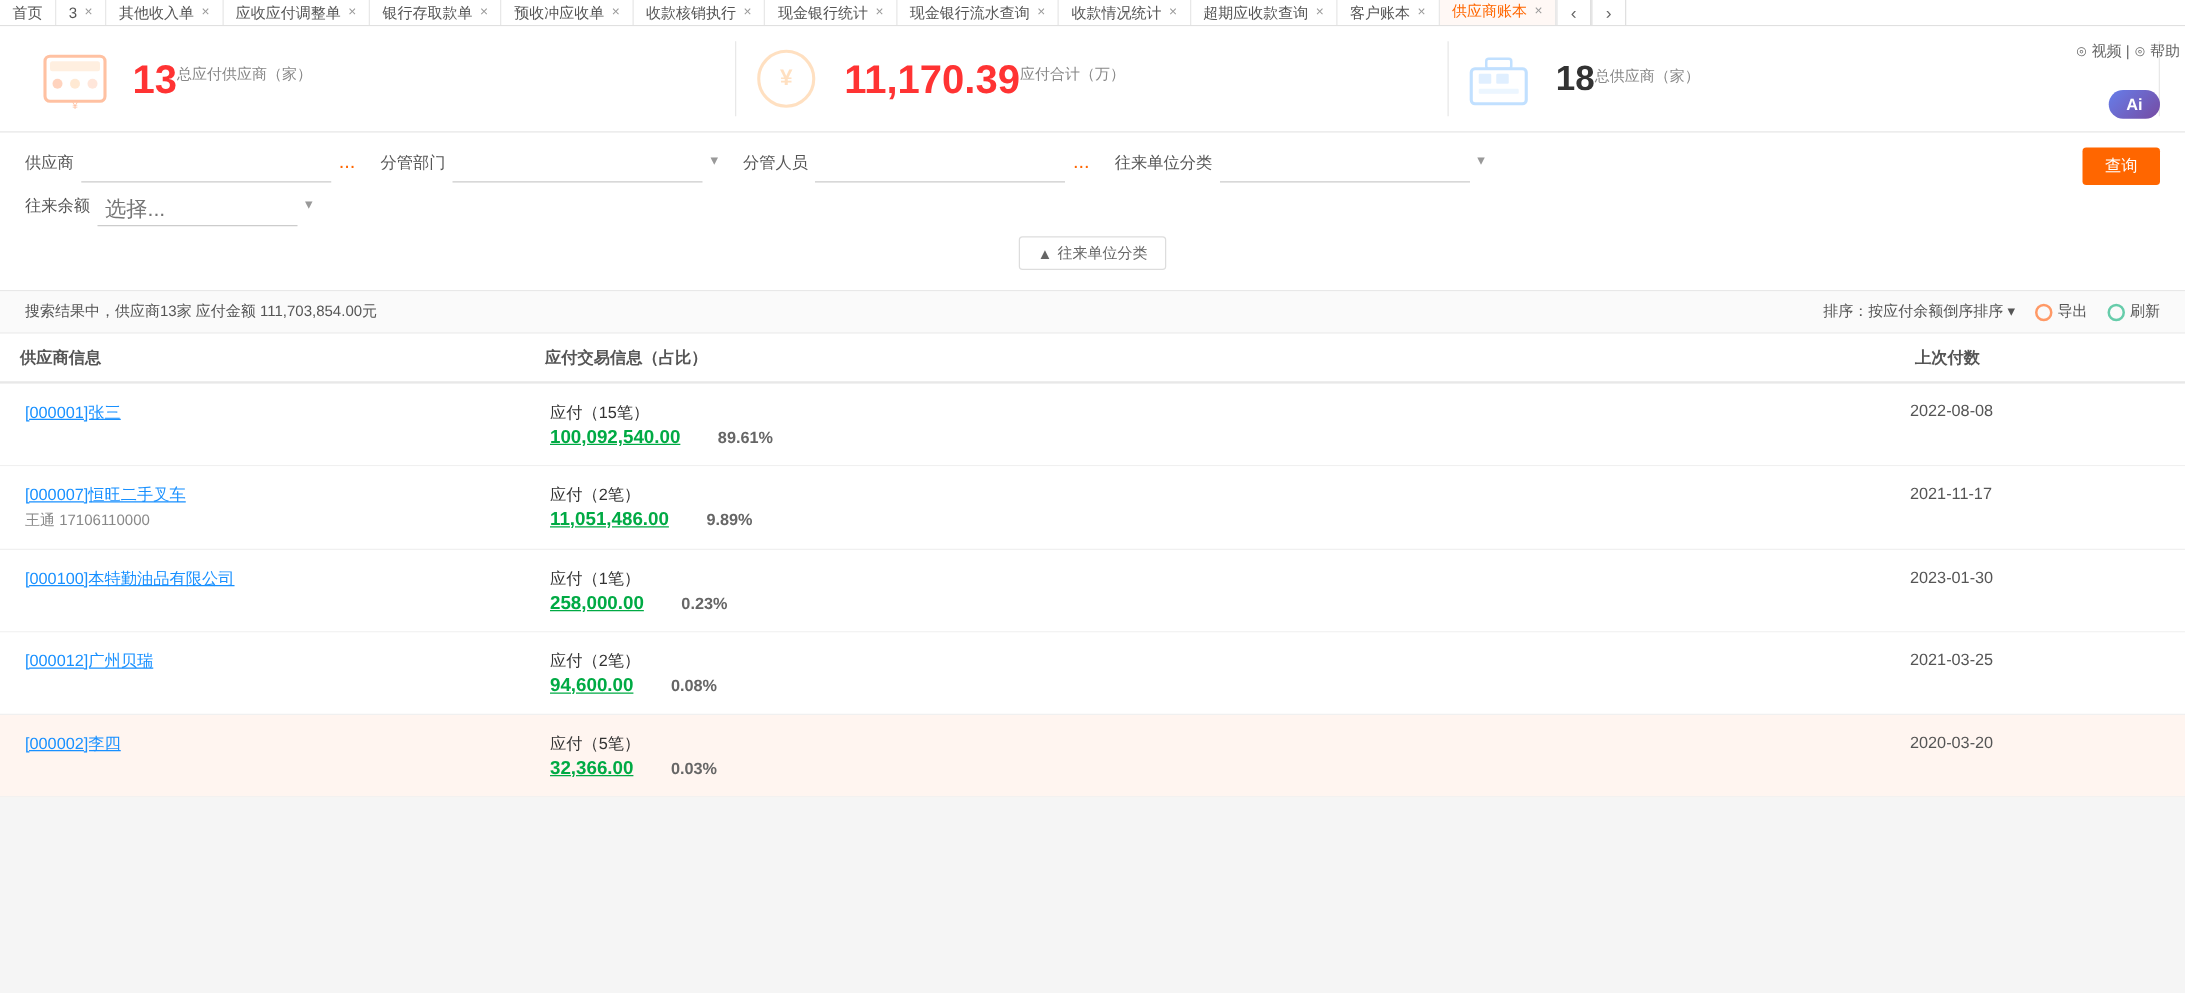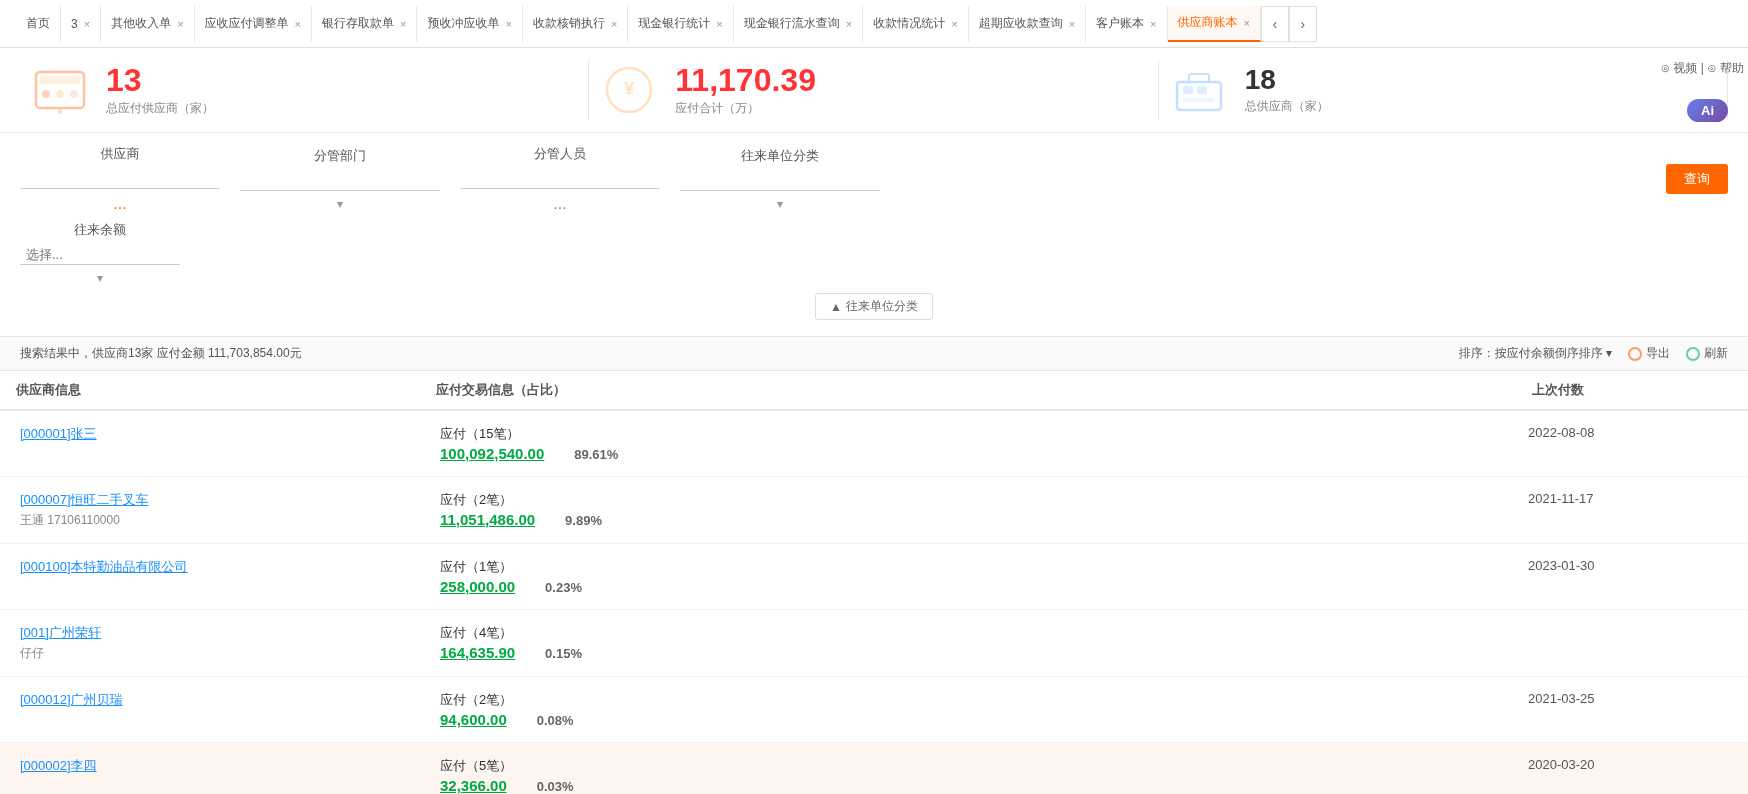--- a/index.html
+++ b/index.html
@@ -4,22 +4,22 @@
   <style>
     * { box-sizing: border-box; margin: 0; padding: 0; }
     body { font-family: 'Microsoft YaHei', Arial, sans-serif; font-size: 13px; background: #f5f5f5; color: #333; overflow-x: hidden; }
 
     
     .top-nav {
       display: flex;
       align-items: center;
       background: #fff;
       border-bottom: 1px solid #e0e0e0;
-      height: 48px;
-      padding: 0 16px;
+      height: 21px;
+      padding: 0 0;
       overflow: hidden;
     }
     .nav-tab {
       display: flex;
       align-items: center;
       padding: 0 10px;
       height: 36px;
       white-space: nowrap;
       font-size: 12px;
       color: #555;
@@ -64,21 +64,21 @@
     .stat-block:last-child { border-right: none; }
     .stat-icon {
       width: 60px;
       height: 60px;
       display: flex;
       align-items: center;
       justify-content: center;
       margin-right: 16px;
       opacity: 0.6;
     }
-    .stat-text { display: flex; flex-direction: column; }
+    .stat-text { display: flex; }
     .stat-number {
       font-size: 32px;
       font-weight: bold;
       color: #ff3333;
       line-height: 1;
     }
     .stat-label { font-size: 12px; color: #888; margin-top: 4px; }
 
     .top-links {
       position: absolute;
@@ -110,34 +110,32 @@
       border-bottom: 1px solid #e8e8e8;
     }
     .filter-row {
       display: flex;
       align-items: center;
       margin-bottom: 8px;
       gap: 20px;
     }
     .filter-item {
       display: flex;
-      align-items: center;
       gap: 6px;
-      flex-direction: column;
     }
     .filter-label {
       font-size: 13px;
       color: #555;
       white-space: nowrap;
     }
     .filter-input {
       border: none;
       border-bottom: 1px solid #ccc;
       padding: 2px 6px;
-      font-size: 13px;
+      font-size: 17px;
       width: 160px;
       outline: none;
       color: #666;
     }
     .filter-dots { color: #ff6600; font-size: 16px; cursor: pointer; }
     .filter-chevron { color: #999; font-size: 12px; cursor: pointer; }
     .search-btn {
       background: #ff6600;
       color: #fff;
       border: none;
@@ -493,38 +491,20 @@
           <span class="trans-pct">0.23%</span>
         </div>
       </div>
     </div>
     <div class="col-lastpay">
       <span class="lastpay">2023-01-30</span>
     </div>
   </div>
       <div class="table-row">
     <div class="col-supplier">
-      <span class="supplier-name">[001]广州荣轩</span>
-      <div class="supplier-sub">仔仔</div>
-    </div>
-    <div class="col-transaction">
-      <div class="trans-info">
-        <span class="trans-label">应付（4笔）</span>
-        <div class="trans-row">
-          <span class="trans-amount">164,635.90</span>
-          <span class="trans-pct">0.15%</span>
-        </div>
-      </div>
-    </div>
-    <div class="col-lastpay">
-      <span class="lastpay"></span>
-    </div>
-  </div>
-      <div class="table-row">
-    <div class="col-supplier">
       <span class="supplier-name">[000012]广州贝瑞</span>
       
     </div>
     <div class="col-transaction">
       <div class="trans-info">
         <span class="trans-label">应付（2笔）</span>
         <div class="trans-row">
           <span class="trans-amount">94,600.00</span>
           <span class="trans-pct">0.08%</span>
         </div>

